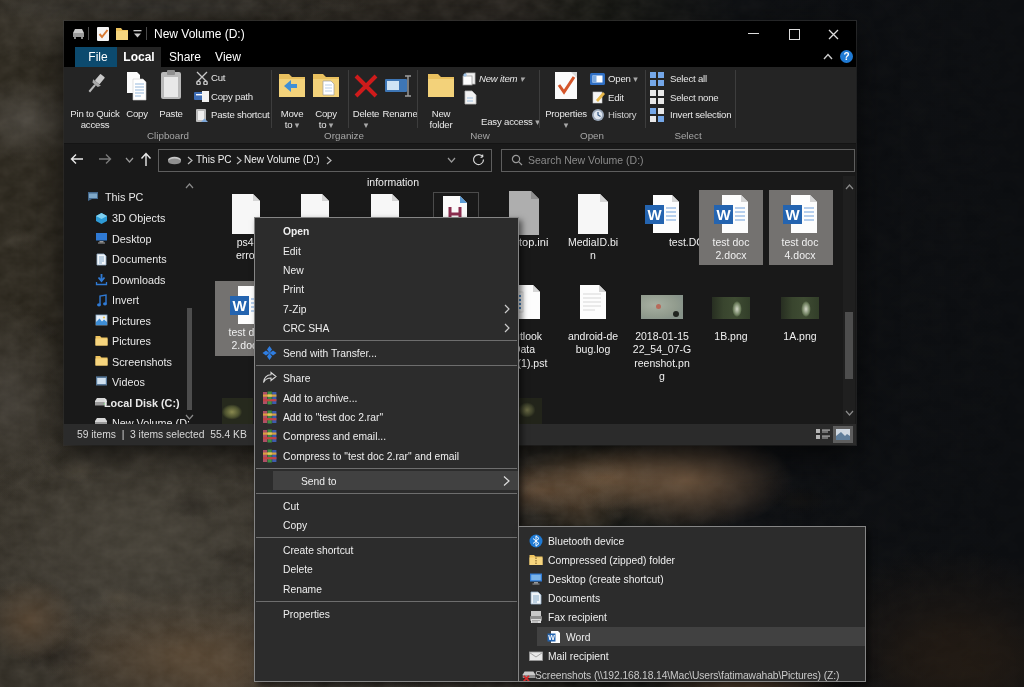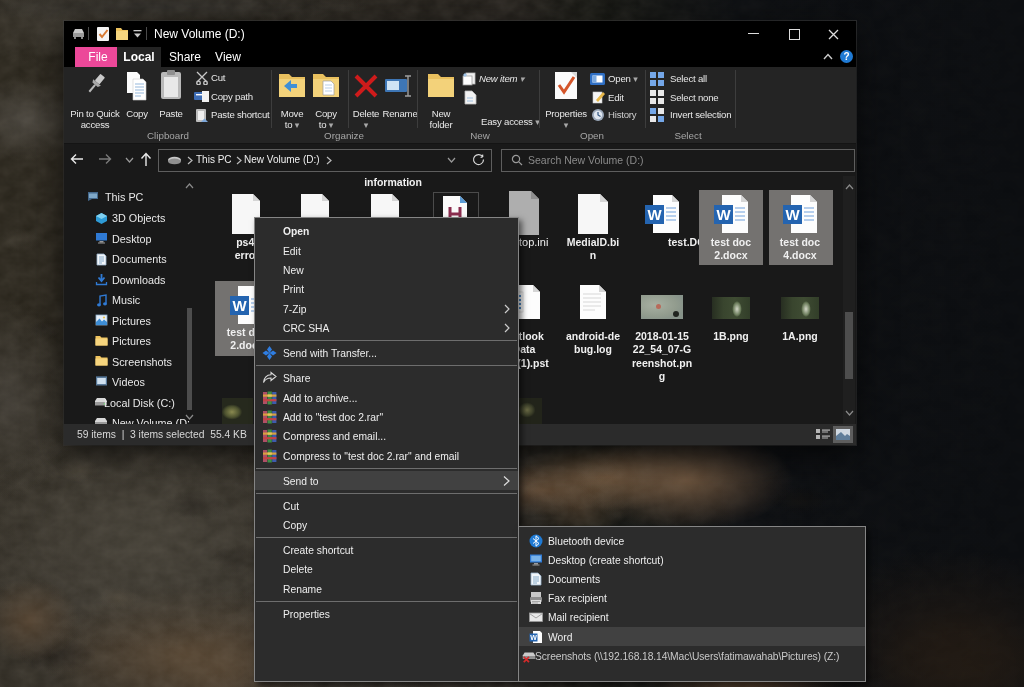--- a/index.html
+++ b/index.html
@@ -50,28 +50,28 @@
 .glabel{position:absolute;top:63px;font-size:9.8px;color:#a6a6a6;text-align:center;transform:translateX(-50%);}
 .bigbtn{position:absolute;text-align:center;font-size:9.6px;letter-spacing:-0.2px;color:#e8e8e8;transform:translateX(-50%);line-height:11px;white-space:nowrap;}
 .smtxt{position:absolute;font-size:9.6px;letter-spacing:-0.2px;color:#e8e8e8;line-height:12px;white-space:nowrap;}
 
 .menu{position:absolute;background:#2c2c2c;border:1px solid #858585;box-shadow:3px 3px 6px rgba(0,0,0,.55);box-sizing:border-box;overflow:hidden;}
 .mi{position:relative;height:19.4px;color:#eee;font-size:10.3px;}
 .mi .t{position:absolute;left:28px;top:50%;transform:translateY(-50%);white-space:nowrap;}
 .mi .ic{position:absolute;left:7px;top:50%;transform:translateY(-50%);width:15px;height:15px;}
 .mi .arr{position:absolute;right:8px;top:50%;transform:translateY(-50%);font-size:11px;color:#ddd;}
 .msep{height:1px;background:#6e6e6e;margin:2.3px 1px;}
-.hl{background:#414141;}
+.hl{background:#414141;margin-left:18px;}
 
 .smi{position:relative;height:19.2px;color:#eee;font-size:10.3px;}
 .smi .t{position:absolute;left:29px;top:50%;transform:translateY(-50%);white-space:nowrap;}
 .smi .ic{position:absolute;left:10px;top:50%;transform:translateY(-50%);width:14px;height:14px;}
 
 .si{position:absolute;font-size:10.8px;color:#e8e8e8;white-space:nowrap;}
-.fl{position:absolute;font-size:10.5px;color:#f0f0f0;text-align:center;transform:translateX(-50%);white-space:nowrap;line-height:13.4px;font-weight:bold;}
+.fl{position:absolute;font-size:10.5px;color:#f0f0f0;text-align:center;transform:translateX(-50%);white-space:nowrap;line-height:13.4px;}
 .tile{position:absolute;background:#747270;}
 .chev{color:#a8a8a8;font-size:9px;}
 </style>
 </head>
 <body>
 <div id="page">
 <svg class="abs" style="left:0;top:0;opacity:.18;-webkit-mask-image:linear-gradient(90deg,#000 0%,#000 56%,rgba(0,0,0,.25) 75%,rgba(0,0,0,.15) 100%);" width="1024" height="687">
       <filter id="nz">
         <feTurbulence type="fractalNoise" baseFrequency="0.055 0.075" numOctaves="3" seed="7"></feTurbulence>
         <feColorMatrix type="matrix" values="0 0 0 0 0.45  0 0 0 0 0.40  0 0 0 0 0.33  0 0 0 0.9 0"></feColorMatrix>
@@ -101,21 +101,21 @@
         </svg>
     <div class="abs" style="left:82px;top:6px;width:1px;height:13px;background:#4a4a4a;"></div>
     <div class="abs" style="left:90px;top:6px;font-size:12px;color:#fff;">New Volume (D:)</div>
     <div class="abs" style="left:684px;top:12px;width:11px;height:1px;background:#ddd;"></div>
     <div class="abs" style="left:725px;top:8px;width:9px;height:9px;border:1px solid #ddd;"></div>
     <svg class="abs" style="left:764px;top:8px;" width="11" height="11" viewBox="0 0 11 11">
           <path d="M1 1 L10 10 M10 1 L1 10" stroke="#ddd" stroke-width="1.3"></path>
         </svg>
   </div>
   <div id="tabrow">
-    <div class="tab" style="left:11px;width:46px;background:#ec4899;">File</div>
+    <div class="tab" style="left:11px;width:46px;background:#0c4a6e;">File</div>
     <div class="tab" style="left:53px;width:44px;background:#242424;color:#fff;font-weight:bold;">Local</div>
     <div class="tab" style="left:101px;width:40px;">Share</div>
     <div class="tab" style="left:144px;width:40px;">View</div>
     <svg class="abs" style="left:759px;top:6px;" width="10" height="7" viewBox="0 0 10 7">
           <path d="M1 6 L5 1.5 L9 6" stroke="#ccc" stroke-width="1.4" fill="none"></path>
         </svg>
     <div class="abs" style="left:776px;top:3px;width:13px;height:13px;border-radius:50%;background:#1f7ad4;color:#fff;font-size:10px;font-weight:bold;text-align:center;line-height:13px;">?</div>
   </div>
   <div id="ribbon">
 
@@ -339,21 +339,21 @@
     <svg class="abs" style="left:31px;top:97px;" width="13" height="13" viewBox="0 0 13 13">
           <path d="M6.5 1 V7 M3.5 4.5 L6.5 8 L9.5 4.5" stroke="#2f7ad4" stroke-width="1.8" fill="none"></path>
           <path d="M1.5 9 V11.5 H11.5 V9" stroke="#2f7ad4" stroke-width="1.3" fill="none"></path>
         </svg>
     <div class="si" style="left:48px;top:97.5px;">Downloads</div>
     <svg class="abs" style="left:32px;top:118px;" width="12" height="13" viewBox="0 0 12 13">
           <path d="M4 10.5 V2 L10 1 V9.5" stroke="#2f7ad4" stroke-width="1.4" fill="none"></path>
           <ellipse cx="3" cy="10.8" rx="2" ry="1.6" fill="#2f7ad4"></ellipse>
           <ellipse cx="9" cy="9.8" rx="2" ry="1.6" fill="#2f7ad4"></ellipse>
         </svg>
-    <div class="si" style="left:48px;top:118px;">Music</div>
+    <div class="si" style="left:48px;top:118px;">Invert</div>
     <svg class="abs" style="left:31px;top:138px;" width="13" height="12" viewBox="0 0 13 12">
           <rect x="1" y="1" width="11" height="10" fill="#e8f0f8" stroke="#8fb0cc" stroke-width=".8"></rect>
           <path d="M1 8 L4.5 4.5 L7 7.5 L9 5.5 L12 8 V11 H1 Z" fill="#3e8ed6"></path>
           <circle cx="9" cy="3.5" r="1.1" fill="#e8c050"></circle>
         </svg>
     <div class="si" style="left:48px;top:138.5px;">Pictures</div>
     <svg class="abs" style="left:31px;top:159px;" width="13" height="11" viewBox="0 0 13 11">
           <path d="M0.5 1 H5 L6.5 2.5 H12.5 V10.5 H0.5 Z" fill="#eec35e"></path>
           <path d="M0.5 3.5 H12.5 V10.5 H0.5 Z" fill="#f6d57e"></path>
         </svg>
@@ -367,21 +367,21 @@
           <rect x="1" y="1.5" width="11" height="9" fill="#5a7a9a"></rect>
           <rect x="2.2" y="3" width="8.6" height="6" fill="#cfe0ef"></rect>
           <path d="M1 1.5 H12" stroke="#3e566e" stroke-width="1"></path>
         </svg>
     <div class="si" style="left:48px;top:200px;">Videos</div>
     <svg class="abs" style="left:30px;top:221px;" width="14" height="11" viewBox="0 0 14 11">
           <path d="M1 4 L3 1 H11 L13 4 V8 H1 Z" fill="#d8d8d8"></path>
           <rect x="1" y="5" width="12" height="3.5" fill="#9a9a9a"></rect>
           <circle cx="10.5" cy="6.8" r=".9" fill="#6fcf6f"></circle>
         </svg>
-    <div class="si" style="left:40px;top:220.5px;">Local Disk (C:)</div>
+    <div class="si" style="left:40px;top:220.5px;font-weight:bold;">Local Disk (C:)</div>
     <svg class="abs" style="left:30px;top:241px;" width="14" height="11" viewBox="0 0 14 11">
           <path d="M1 4 L3 1 H11 L13 4 V8 H1 Z" fill="#d8d8d8"></path>
           <rect x="1" y="5" width="12" height="3.5" fill="#9a9a9a"></rect>
         </svg>
     <div class="si" style="left:48px;top:241px;">New Volume (D:</div>
 
     <svg class="abs" style="left:121px;top:7px;" width="9" height="6" viewBox="0 0 9 6">
           <path d="M1 5 L4.5 1 L8 5" stroke="#8a8a8a" stroke-width="1.2" fill="none"></path>
         </svg>
     <div class="abs" style="left:123px;top:132px;width:5px;height:102px;background:#4d4d4d;"></div>
@@ -629,20 +629,28 @@
 </div>
 <div class="menu" id="submenu" style="left:518px;top:526px;width:348px;height:156px;padding-top:4px;">
   <div class="smi">
         <svg class="ic" viewBox="0 0 14 14">
           <circle cx="7" cy="7" r="6.5" fill="#1f7ad4"></circle>
           <path d="M7 1.8 V12.2 M7 1.8 L10 4.5 L4 9.5 M7 12.2 L10 9.5 L4 4.5" stroke="#fff" stroke-width="1" fill="none"></path>
         </svg>
         <span class="t">Bluetooth device</span>
       </div>
   <div class="smi">
+        <svg class="ic" viewBox="0 0 14 14">
+          <path d="M0.5 2 H5 L6.5 3.5 H13.5 V12 H0.5 Z" fill="#eec35e"></path>
+          <path d="M0.5 4.5 H13.5 V12 H0.5 Z" fill="#f6d57e"></path>
+          <path d="M7 4.5 V6 M7 7 V8.5 M7 9.5 V11" stroke="#8a6d2f" stroke-width="1.2"></path>
+        </svg>
+        <span class="t">Compressed (zipped) folder</span>
+      </div>
+  <div class="smi">
         <svg class="ic" viewBox="0 0 14 13">
           <rect x="1" y="1" width="12" height="8" fill="#2f7ad4"></rect>
           <rect x="2.2" y="2.2" width="9.6" height="5.6" fill="#7ab4ea"></rect>
           <rect x="5" y="9.5" width="4" height="1.5" fill="#9a9a9a"></rect>
           <rect x="3.5" y="11" width="7" height="1" fill="#9a9a9a"></rect>
         </svg>
         <span class="t">Desktop (create shortcut)</span>
       </div>
   <div class="smi">
         <svg class="ic" viewBox="0 0 14 14">
@@ -653,36 +661,36 @@
       </div>
   <div class="smi">
         <svg class="ic" viewBox="0 0 14 14">
           <rect x="2" y="1" width="10" height="5" fill="#c9c9c9"></rect>
           <rect x="1" y="6" width="12" height="5" rx="1" fill="#8f8f8f"></rect>
           <rect x="2" y="9" width="10" height="4" fill="#dcdcdc"></rect>
           <path d="M3 10.5 H11 M3 12 H9" stroke="#9a9a9a" stroke-width=".8"></path>
         </svg>
         <span class="t">Fax recipient</span>
       </div>
-  <div class="smi">
-        <svg class="ic" viewBox="0 0 14 14">
-          <rect x="0.5" y="3" width="13" height="8.5" fill="#e8e8e8" stroke="#9a9a9a" stroke-width=".8"></rect>
-          <path d="M0.5 3.5 L7 8 L13.5 3.5" stroke="#9a9a9a" stroke-width=".9" fill="none"></path>
-        </svg>
-        <span class="t">Mail recipient</span>
-      </div>
   <div class="smi hl">
         <svg class="ic" viewBox="0 0 14 14">
           <path d="M4 1 H11 L13 3 V13 H4 Z" fill="#fdfdfd"></path>
           <rect x="0.5" y="3.5" width="8" height="8" fill="#2464b0"></rect>
           <text x="4.5" y="10" font-family="Liberation Sans" font-size="7" font-weight="bold" fill="#fff" text-anchor="middle">W</text>
         </svg>
         <span class="t">Word</span>
       </div>
   <div class="smi">
+        <svg class="ic" viewBox="0 0 14 14">
+          <rect x="0.5" y="3" width="13" height="8.5" fill="#e8e8e8" stroke="#9a9a9a" stroke-width=".8"></rect>
+          <path d="M0.5 3.5 L7 8 L13.5 3.5" stroke="#9a9a9a" stroke-width=".9" fill="none"></path>
+        </svg>
+        <span class="t">Mail recipient</span>
+      </div>
+  <div class="smi">
         <svg class="ic" style="left:3px;" viewBox="0 0 16 14">
           <path d="M1 6 L3 3 H13 L15 6 V10 H1 Z" fill="#c9c9c9"></path>
           <rect x="1" y="7" width="14" height="3" fill="#8f8f8f"></rect>
           <path d="M2 8 L8 14 M8 8 L2 14" stroke="#d42a2a" stroke-width="2"></path>
         </svg>
         <span class="t" style="left:16px;letter-spacing:-0.1px;color:#c9c9c9;">Screenshots (\\192.168.18.14\Mac\Users\fatimawahab\Pictures) (Z:)</span>
       </div>
 </div>
 </div>
 

